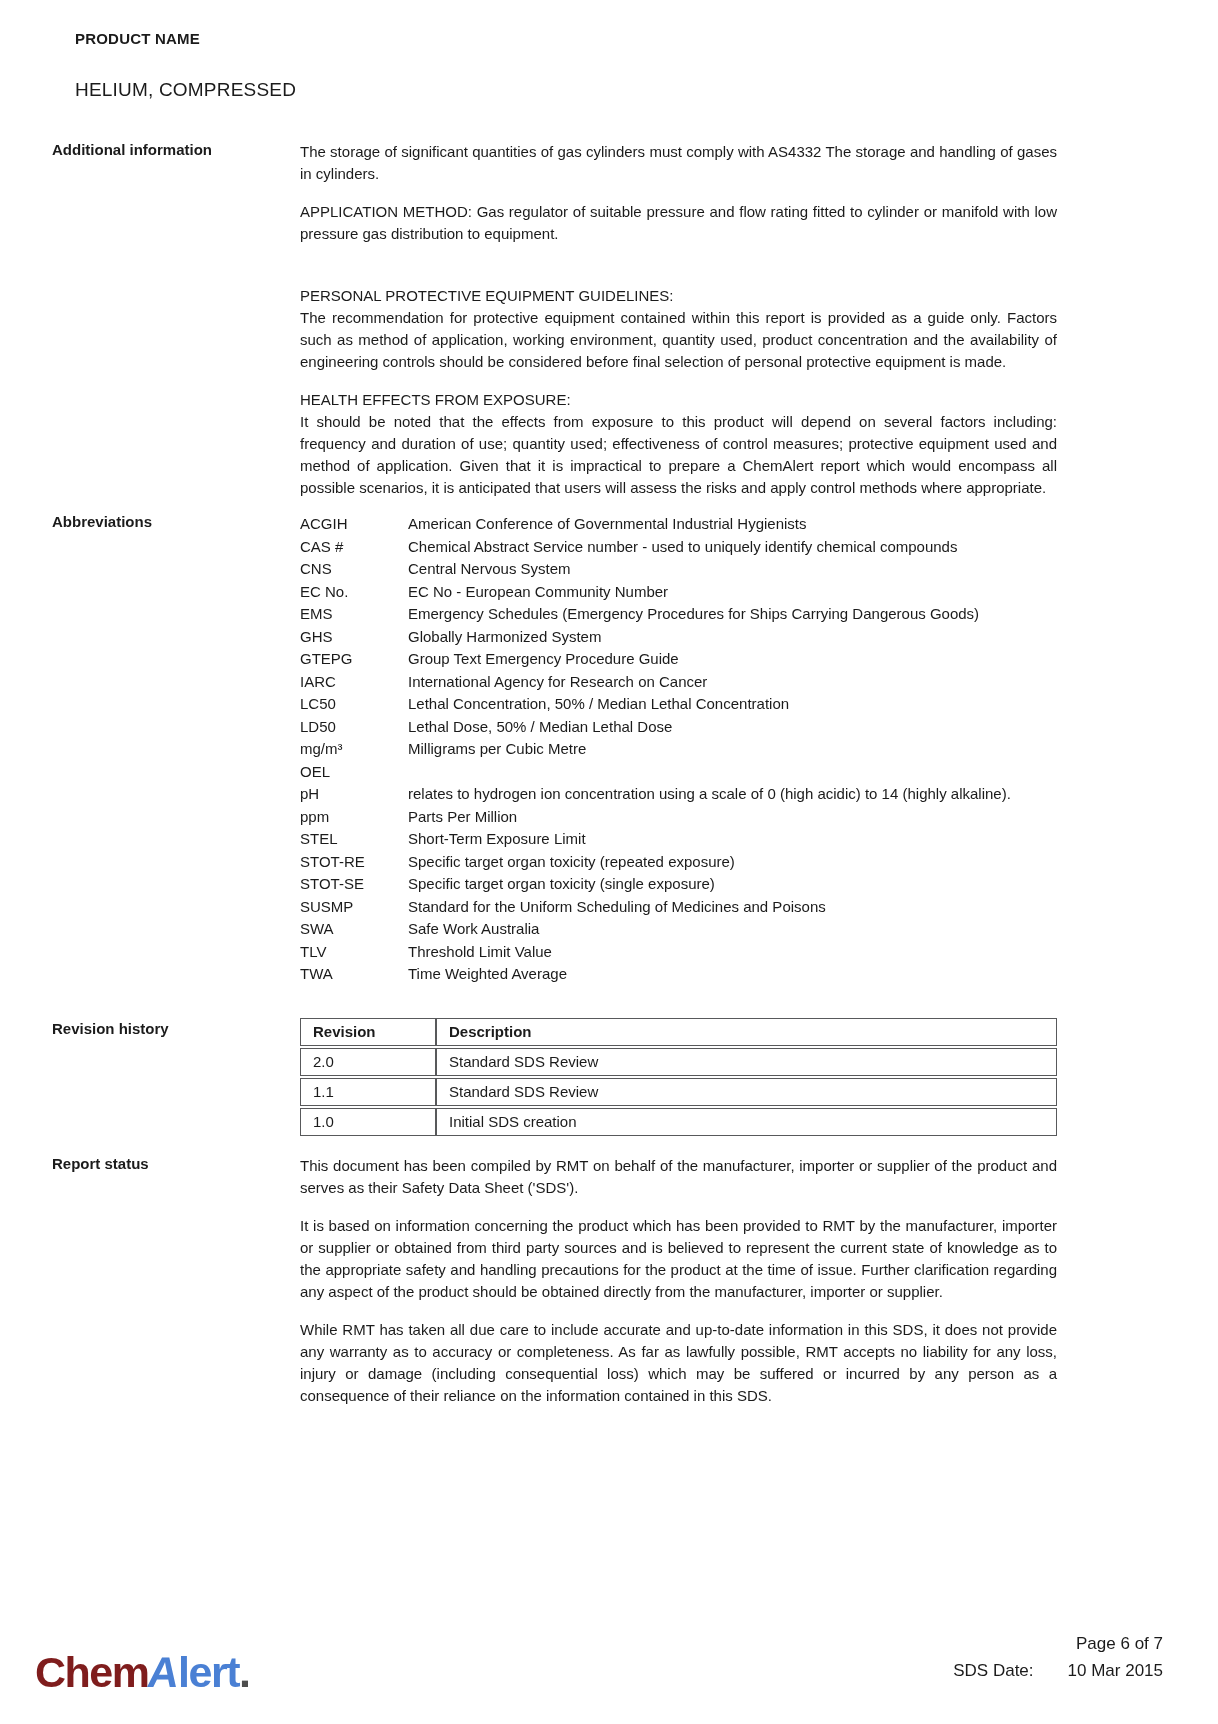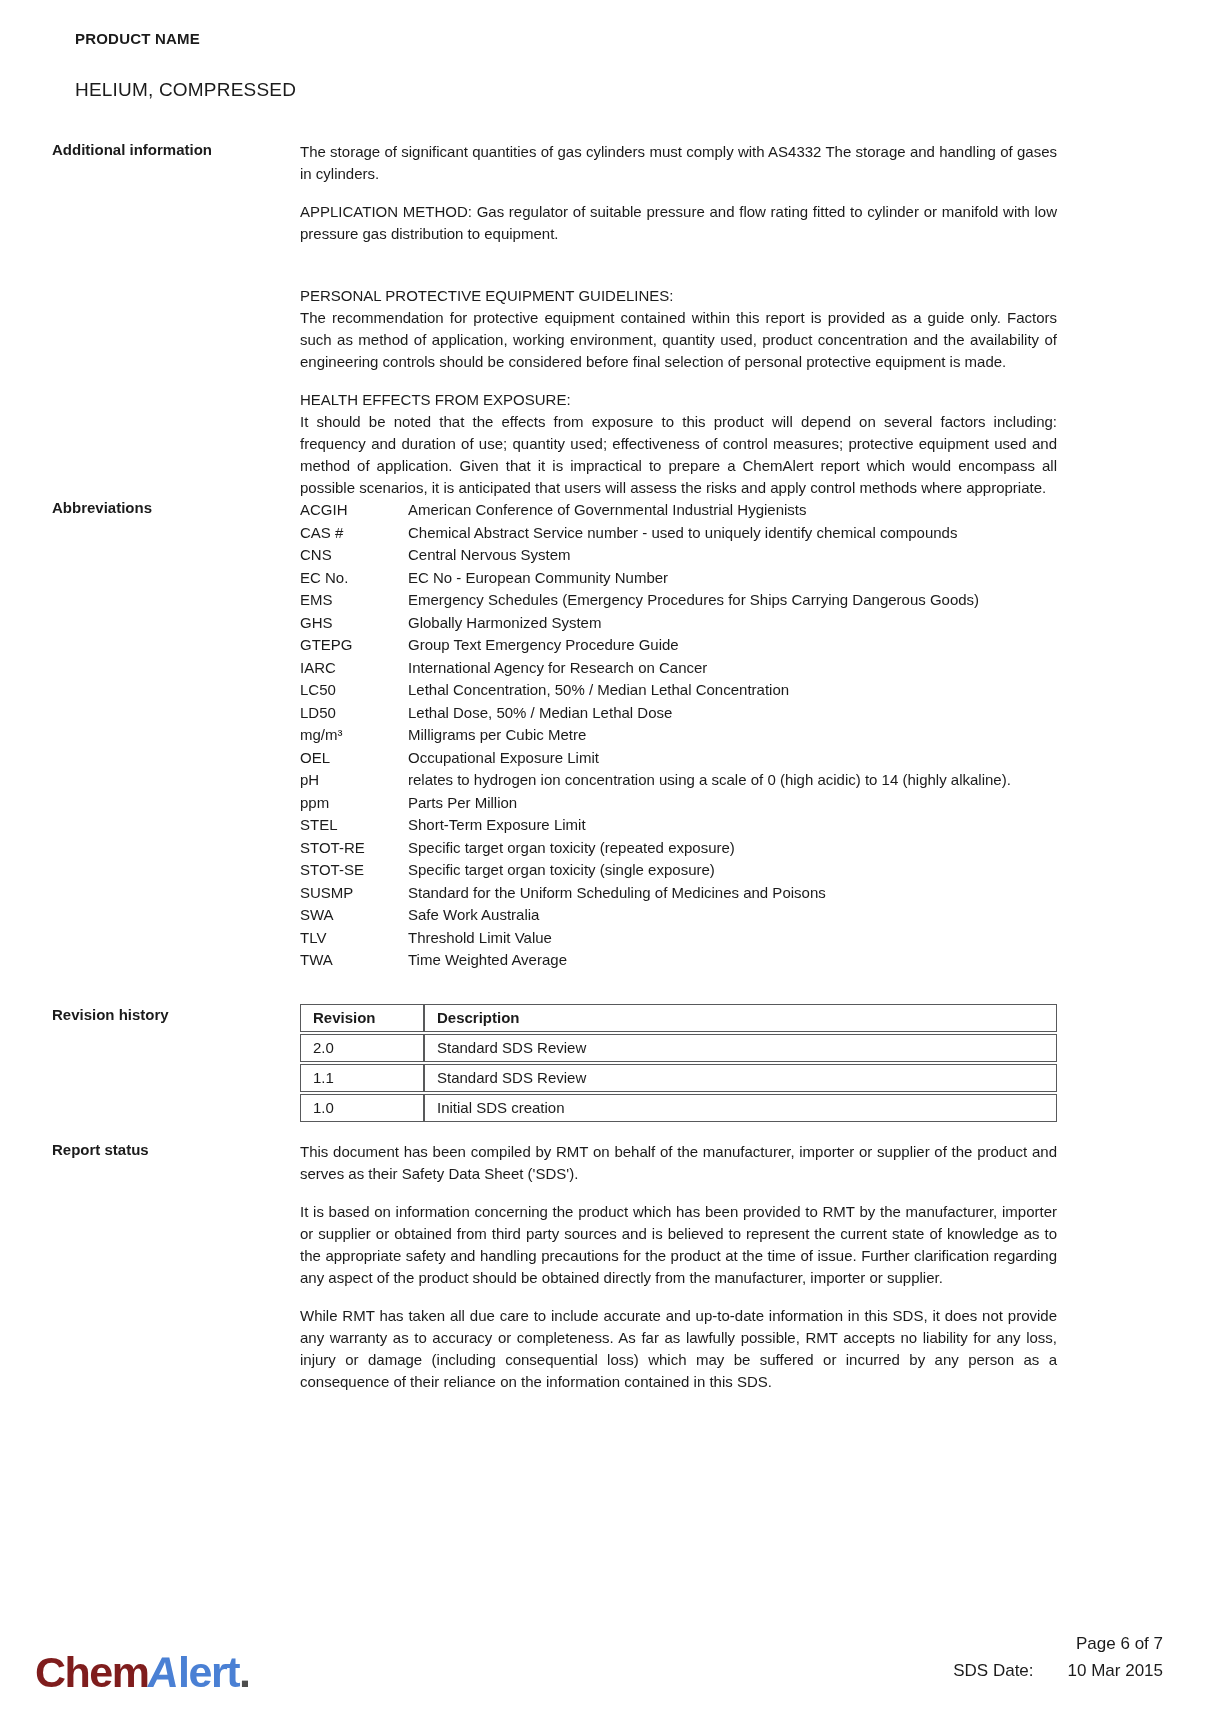--- a/index.html
+++ b/index.html
@@ -39,21 +39,21 @@
 
   .para {
     text-align: justify;
     white-space: pre-line;
     margin-bottom: 16px;
   }
   .para:last-child { margin-bottom: 0; }
   
   #ai-content .para:nth-child(3) { margin-top: 40px; }
 
-  .row-additional { }
+  .row-additional { margin-bottom: 14px; }
   .row-abbrev     { margin-bottom: 34px; }
   .row-revision   { margin-bottom: 17px; }
 
   
   .abbrev-list { line-height: 22.5px; }
   .abbrev-row { display: grid; grid-template-columns: 108px 1fr; }
   .abbrev-term { white-space: nowrap; }
 
   
   table.revision-table {
@@ -64,21 +64,21 @@
     font-size: 15px;
   }
   table.revision-table th,
   table.revision-table td {
     border: 1px solid #58595b;
     padding: 3px 12px;
     line-height: 20px;
     text-align: left;
   }
   table.revision-table th { font-weight: bold; }
-  table.revision-table .col-revision { width: 124px; }
+  table.revision-table .col-revision { width: 136px; }
 
   
   .footer { position: absolute; left: 0; right: 0; bottom: 0; height: 110px; }
   .logo {
     position: absolute;
     left: 35px;
     bottom: 30px;
     font-size: 43px;
     font-weight: bold;
     letter-spacing: -1.5px;
@@ -161,21 +161,20 @@
           <div class="abbrev-row">
             <span class="abbrev-term">LD50</span>
             <span class="abbrev-def">Lethal Dose, 50% / Median Lethal Dose</span>
           </div>
           <div class="abbrev-row">
             <span class="abbrev-term">mg/m³</span>
             <span class="abbrev-def">Milligrams per Cubic Metre</span>
           </div>
           <div class="abbrev-row">
             <span class="abbrev-term">OEL</span>
-            <span class="abbrev-def">Occupational Exposure Limit</span>
           </div>
           <div class="abbrev-row">
             <span class="abbrev-term">pH</span>
             <span class="abbrev-def">relates to hydrogen ion concentration using a scale of 0 (high acidic) to 14 (highly alkaline).</span>
           </div>
           <div class="abbrev-row">
             <span class="abbrev-term">ppm</span>
             <span class="abbrev-def">Parts Per Million</span>
           </div>
           <div class="abbrev-row">

